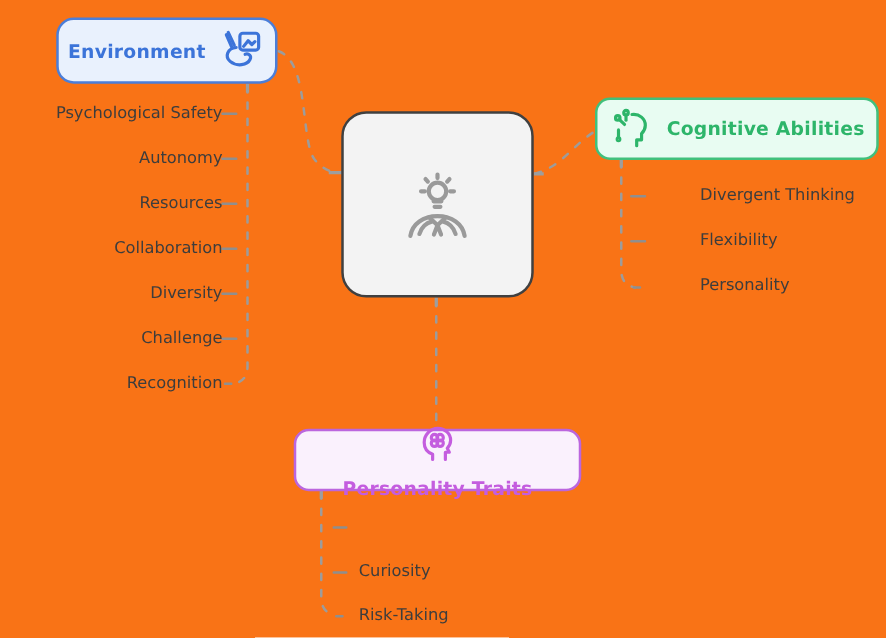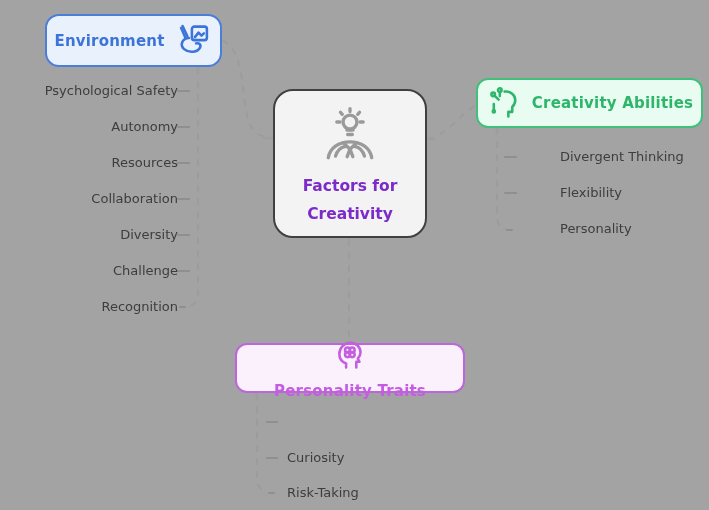--- a/index.html
+++ b/index.html
@@ -1,17 +1,17 @@
 <!DOCTYPE html>
 <html><head>
 <meta charset="utf-8">
 <style>
   html,body { margin:0; padding:0; background:#ffffff; }
   .canvas {
-    position:relative; width:709px; height:510px; background:#a3a3a3;
+    position:relative; width:709px; height:510px; background:#f97316;
     font-family:"DejaVu Sans", sans-serif; overflow:hidden;
   }
   .overlay { position:absolute; left:0; top:0; width:709px; height:510px; }
   .dashline { fill:none; stroke:#9c9c9c; stroke-width:2; stroke-dasharray:5 8; stroke-linecap:round; }
   .tick { fill:none; stroke:#8f8f8f; stroke-width:2; stroke-linecap:round; }
   .stub { fill:none; stroke:#9e9e9e; stroke-width:2.6; stroke-linecap:butt; }
 
   .node { position:absolute; display:flex; align-items:center; justify-content:center; box-sizing:border-box; }
   .node .nlabel { font-size:15px; font-weight:600; letter-spacing:.2px; white-space:nowrap; }
   .icon svg { display:block; }
@@ -72,39 +72,35 @@
         <circle cx="12" cy="6.6" r="2.7"></circle>
         <path d="M10.8 9.7 H13.2 M11.1 11.4 H12.9"></path>
         <path d="M12 1.4 V2.5 M8.3 2.8 L9 3.6 M15.7 2.8 L15 3.6 M6.9 6.6 H8.1 M15.9 6.6 H17.1"></path>
         <path d="M3.6 20.4 C4.2 16.6 7.6 14.3 12 14.3 C16.4 14.3 19.8 16.6 20.4 20.4"></path>
         <path d="M6.4 19.8 C7 17.6 8.7 16.3 10.2 16"></path>
         <path d="M17.6 19.8 C17 17.6 15.3 16.3 13.8 16"></path>
         <path d="M9.4 14.6 L12 17.1 L14.6 14.6"></path>
         <path d="M12 17.1 L10.9 20 M12 17.1 L13.1 20"></path>
       </svg>
     </span>
-    <div class="rootlabel">
-      <div>Factors for</div>
-      <div>Creativity</div>
-    </div>
   </div>
 
   <div class="node cog">
     <span class="icon">
       <svg width="36" height="36" viewBox="0 0 24 24" fill="none" stroke="currentColor" stroke-width="1.7" stroke-linecap="round" stroke-linejoin="round">
         <path d="M12.4 4.4 C16.4 3.9 19.5 6.7 19.5 10.1 C19.5 12.1 18.6 13.5 17.5 14.6 L17.5 17.9 H14.9 L14.9 21"></path>
         <circle cx="4.8" cy="6.2" r="1.2"></circle>
         <path d="M5.7 7.1 L8.4 9.7"></path>
         <circle cx="9.2" cy="3.4" r="1.2"></circle>
         <path d="M9.2 4.7 L9.2 7.4"></path>
         <path d="M5.2 12.6 L5.2 16.4"></path>
         <circle cx="5.2" cy="17.6" r="0.7"></circle>
       </svg>
     </span>
-    <span class="nlabel">Creativity Abilities</span>
+    <span class="nlabel">Cognitive Abilities</span>
   </div>
 
   <div class="node per">
     <span class="icon">
       <svg width="36" height="36" viewBox="0 0 24 24" fill="none" stroke="currentColor" stroke-width="1.7" stroke-linecap="round" stroke-linejoin="round">
         <path d="M9.4 21 V18.3 C6.7 17.3 4.9 14.9 4.9 12 C4.9 7.9 8.1 4.5 12.2 4.5 C16 4.5 19 7.3 19 10.8 C19 12.6 18.2 14 17.2 15.1 L18.3 17.2 H16.2 V21"></path>
         <circle cx="10.4" cy="9.4" r="1.7"></circle>
         <circle cx="13.4" cy="9.4" r="1.7"></circle>
         <circle cx="10.4" cy="12.4" r="1.7"></circle>
         <circle cx="13.4" cy="12.4" r="1.7"></circle>

